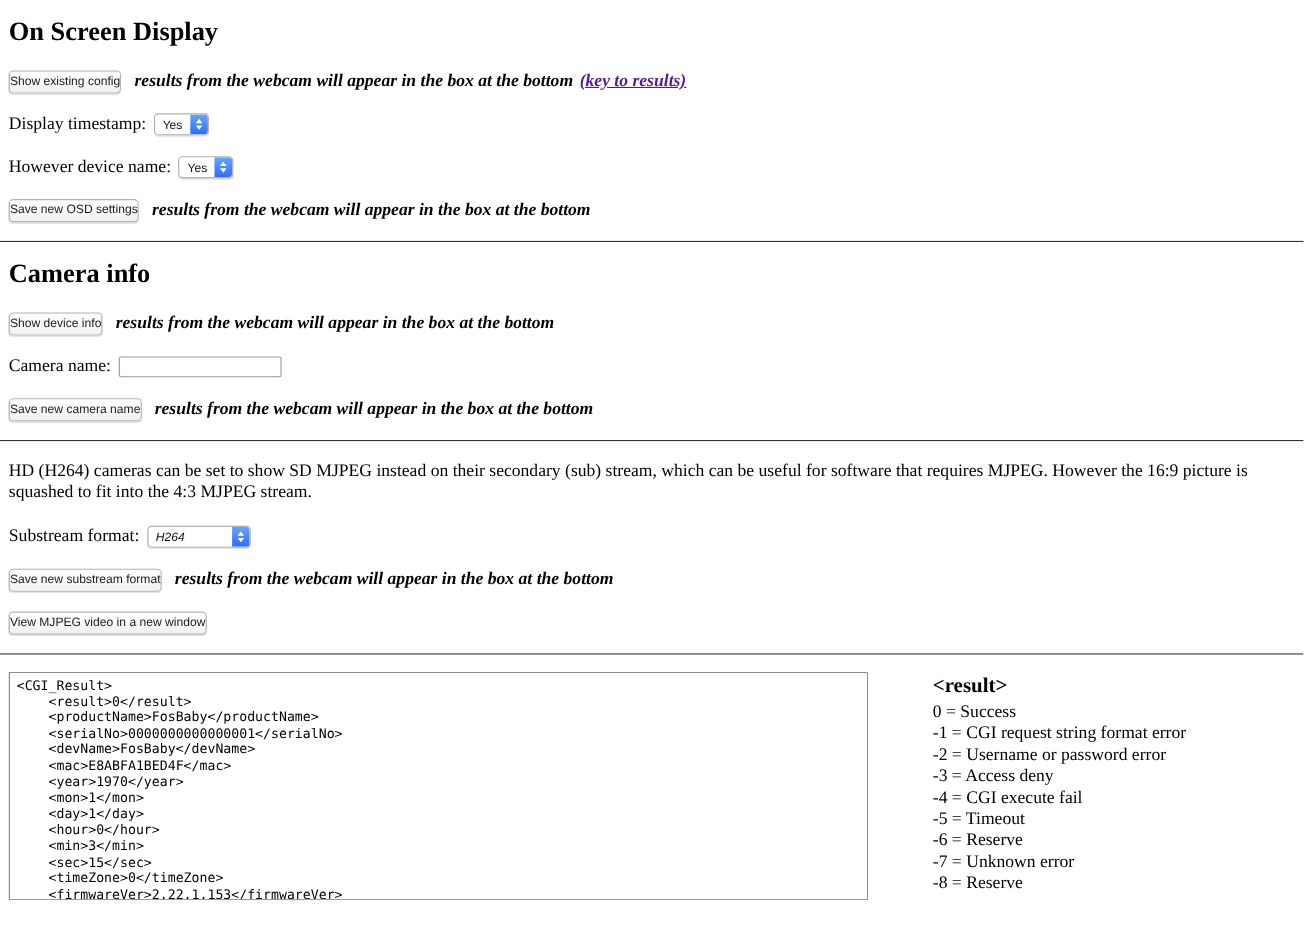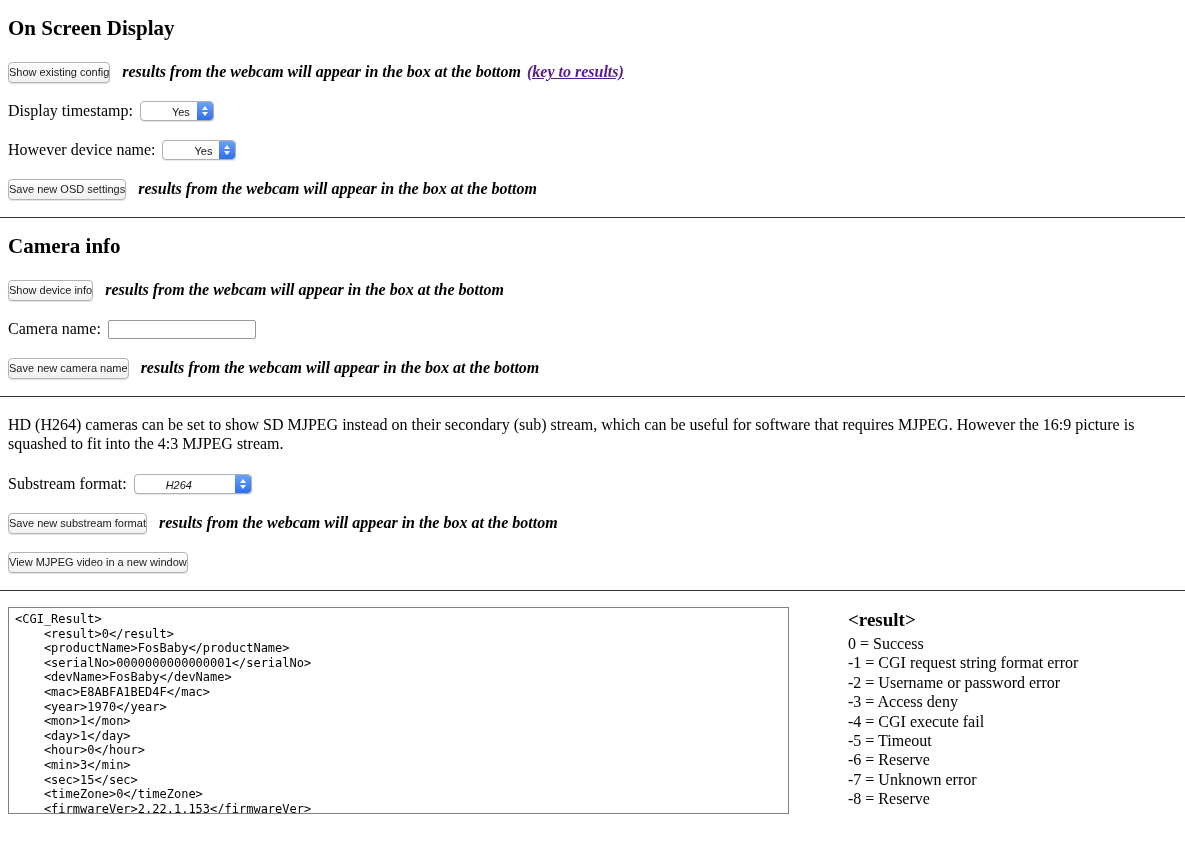--- a/index.html
+++ b/index.html
@@ -4,21 +4,21 @@
 <style>
   * { box-sizing: border-box; }
   html, body { margin: 0; padding: 0; background: #fff; }
   body {
     width: 1185px; height: 844px; overflow: hidden;
     font-family: "Liberation Serif", serif;
     font-size: 16px; color: #000;
   }
   .page { padding: 2px 8px 8px; }
 
-  h2 { font-size: 21px; font-weight: bold; margin: 14px 0 20px; }
+  h2 { font-size: 24px; font-weight: bold; margin: 14px 0 20px; }
 
   .row { display: flex; align-items: center; margin: 17px 0; min-height: 22px; }
   .label { margin-right: 7px; }
 
   .note { font-style: italic; font-weight: bold; margin-left: 12px; }
   .key-link {
     font-style: italic; font-weight: bold; margin-left: 6px;
     color: #551a8b; text-decoration: underline; cursor: pointer;
   }
 
@@ -30,21 +30,21 @@
     cursor: pointer; white-space: nowrap;
   }
 
   .select {
     display: inline-flex; align-items: stretch; height: 20px;
     background: #fff; border: 1px solid #b0b0b0; border-radius: 4px;
     box-shadow: 0 1px 1px rgba(0,0,0,.10); overflow: hidden; cursor: pointer;
   }
   .select-text {
     font: 11px "Liberation Sans", sans-serif; color: #111;
-    padding: 4px 7px 15px 7px; white-space: nowrap; margin-left: 24px;
+    padding: 4px 7px 15px 7px; white-space: nowrap;
   }
   .select.wide .select-text { width: 76px; font-style: italic; }
   .select-stepper {
     width: 16px; display: flex; flex-direction: column;
     align-items: center; justify-content: center; gap: 2px;
     background: linear-gradient(#6aa3f8, #2f6ef0);
     border-radius: 0 3px 3px 0;
   }
   .arr { width: 0; height: 0; border-left: 3px solid transparent; border-right: 3px solid transparent; }
   .arr.up { border-bottom: 4px solid #fff; }

